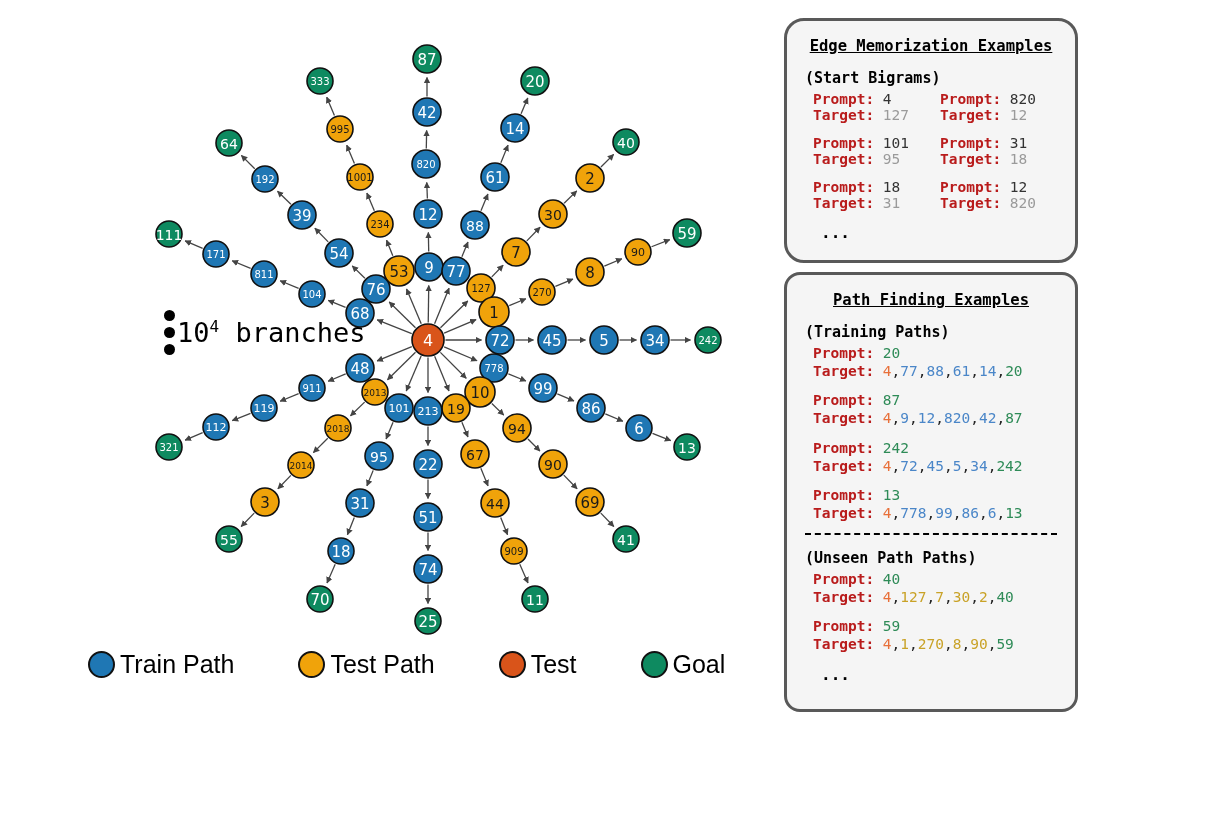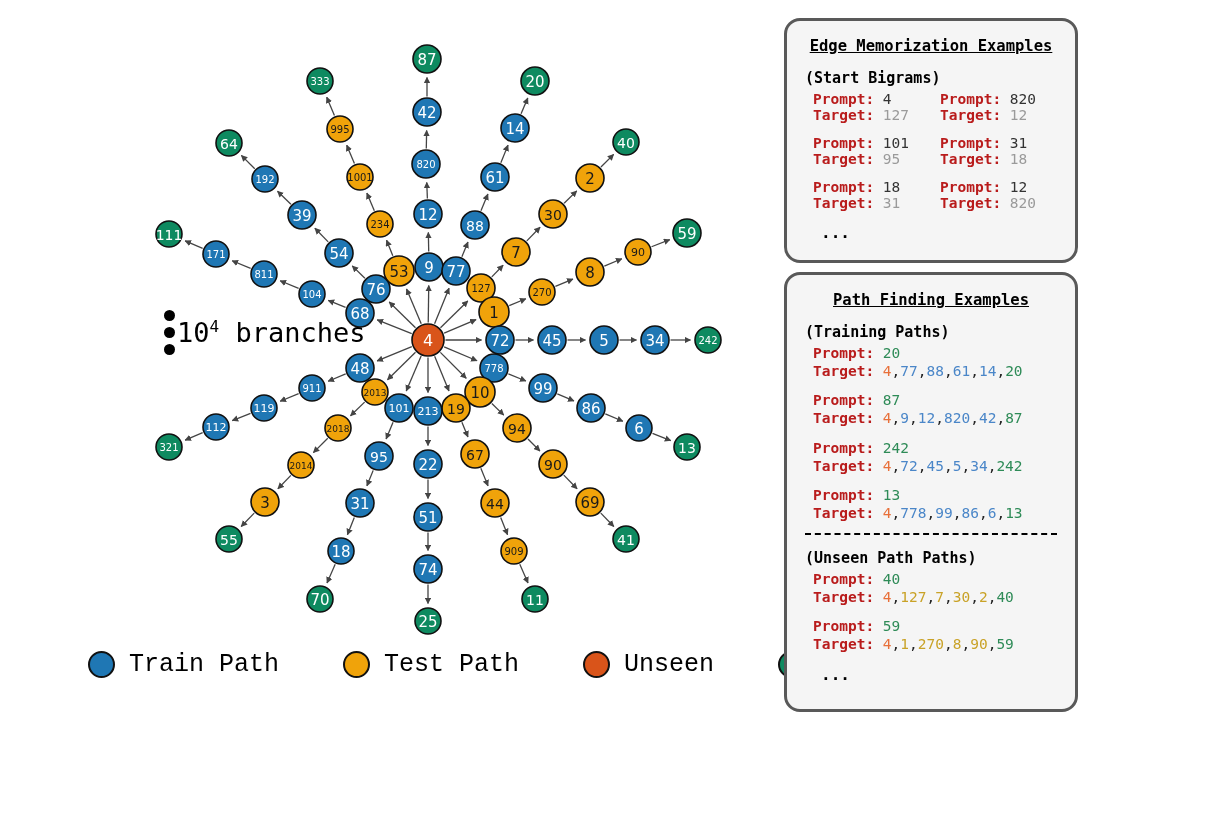--- a/index.html
+++ b/index.html
@@ -18,27 +18,27 @@
   #branch-dots{display:flex;flex-direction:column;justify-content:center;gap:6px;margin-right:2px;}
   .bdot{width:11px;height:11px;border-radius:50%;background:#000;}
   #branches-text{font-family:"DejaVu Sans Mono","Liberation Mono",monospace;
                  font-size:27px;color:#000;letter-spacing:0px;white-space:nowrap;}
   #branches-text sup{font-size:16px;}
 
   
   #legend{position:absolute;left:88px;top:650px;display:flex;align-items:center;}
   .legend-item{display:flex;align-items:center;margin-right:64px;}
   .legend-dot{width:27px;height:27px;border-radius:50%;border:2.2px solid #111;box-sizing:border-box;}
-  .legend-text{font-family:Liberation Mono, monospace;
-               font-size:25px;color:#000;margin-left:14px;white-space:nowrap;}
+  .legend-text{font-family:Liberation Sans, sans-serif;
+               font-size:25px;color:#000;margin-left:5px;white-space:nowrap;}
 
   
   .panel{position:absolute;background:#f5f5f5;border:3px solid #595959;border-radius:16px;
          box-sizing:border-box;}
-  #panel-edge{left:784px;top:18px;width:294px;height:245px;}
+  #panel-edge{left:784px;top:18px;width:294px;height:245px;border-radius:20px;}
   #panel-path{left:784px;top:272px;width:294px;height:440px;}
   .panel-title{text-align:center;font-family:"DejaVu Sans Mono","Liberation Mono",monospace;
                font-size:15.5px;font-weight:bold;text-decoration:underline;color:#000;
                margin-top:16px;}
   .section-head{font-family:"DejaVu Sans Mono","Liberation Mono",monospace;
                 font-size:15px;font-weight:bold;color:#000;margin-left:18px;margin-top:14px;}
   .bigram-grid{margin-top:4px;margin-left:26px;}
   .bigram-row{display:flex;}
   .bigram-col{width:127px;font-family:"DejaVu Sans Mono","Liberation Mono",monospace;font-size:14.5px;}
   .kw{font-weight:bold;color:#b91c1c;}
@@ -463,21 +463,21 @@
     <div class="legend-item">
       <div class="legend-dot" style="background: rgb(31, 119, 180);"></div>
       <span class="legend-text">Train Path</span>
     </div>
     <div class="legend-item">
       <div class="legend-dot" style="background: rgb(240, 163, 10);"></div>
       <span class="legend-text">Test Path</span>
     </div>
     <div class="legend-item">
       <div class="legend-dot" style="background: rgb(217, 84, 26);"></div>
-      <span class="legend-text">Unseen</span>
+      <span class="legend-text">Test</span>
     </div>
     <div class="legend-item">
       <div class="legend-dot" style="background: rgb(14, 138, 96);"></div>
       <span class="legend-text">Goal</span>
     </div>
   </div>
 
 <div class="panel" id="panel-edge">
   <div class="panel-title">Edge Memorization Examples</div>
   <div class="section-head">(Start Bigrams)</div>

